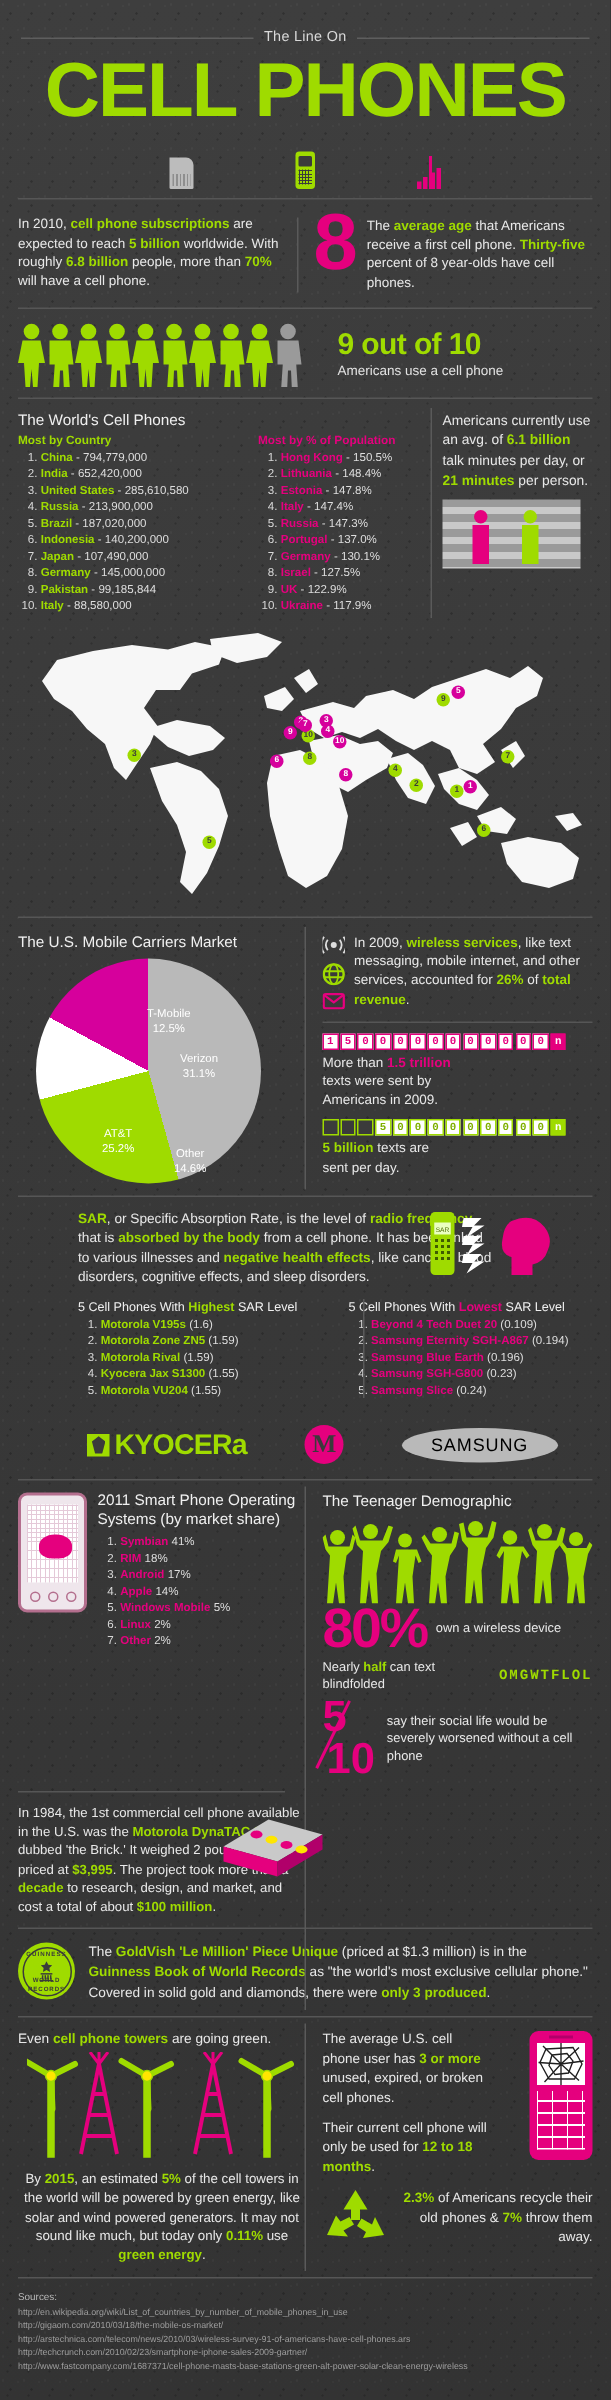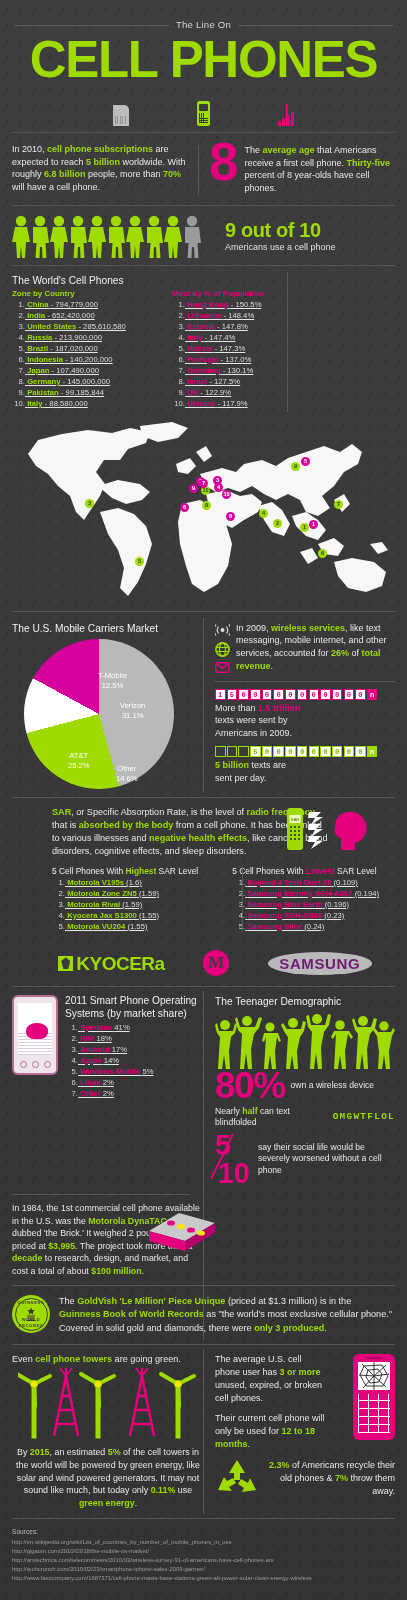--- a/index.html
+++ b/index.html
@@ -73,21 +73,21 @@
   .ninetx .sub { font-size: 9px; color: #e2e2e2; margin-top: 1px; }
 
   
   .wcp { display: flex; padding: 8px 12px 4px; position: relative; }
   .wcp .c1 { width: 160px; }
   .wcp .c2 { width: 112px; }
   .wcp .c3 { flex: 1; padding-left: 11px; font-size: 9.2px; line-height: 1.45; }
   .wcp h3 { font-size: 10.2px; font-weight: normal; color: #f0f0f0; margin-bottom: 1px; }
   .lst-h { font-size: 7.9px; font-weight: bold; margin-bottom: 1px; }
   ol.rank { list-style: none; font-size: 7.7px; line-height: 1.42; }
-  ol.rank li { white-space: nowrap; text-decoration: underline; }
+  ol.rank li { white-space: nowrap; }
   ol.rank .n { display: inline-block; width: 13px; text-align: right; color: #d8d8d8; }
   ol.rank .nm { font-weight: bold; }
   ol.rank .vl { color: #dedede; }
 
   .talkimg { width: 92px; height: 46px; margin-top: 6px; position: relative;
      background: repeating-linear-gradient(180deg,#9a9a9a 0 5px,#c9c9c9 5px 10px); }
   .tfig { position: absolute; bottom: 3px; width: 11px; }
   .tfig .hd { width: 9px; height: 9px; border-radius: 50%; margin: 0 auto 1px; }
   .tfig .bd { width: 11px; height: 26px; }
 
@@ -132,22 +132,22 @@
 
   
   .logos { display: flex; align-items: center; justify-content: space-around; padding: 12px 16px 10px; }
   .kyo { font-size: 19px; font-weight: bold; color: #9fdb00; letter-spacing: -.5px; display: flex; align-items: center; gap: 3px; padding-left: 23px; }
   .kyomark { width: 15px; height: 15px; background: #9fdb00; position: relative; }
   .kyomark::before { content:""; position:absolute; left:3px; top:1.5px; width:9px; height:12px; background:#3b3b3b;
      clip-path: polygon(50% 0,100% 30%,75% 100%,25% 100%,0 30%); }
   .moto { width: 26px; height: 26px; border-radius: 50%; background: #e5007e; position: relative; }
   .moto::after { content:"M"; position: absolute; inset: 0; color: #3b3b3b; font-size: 17px; font-weight: bold;
      text-align: center; line-height: 26px; font-family: "Liberation Serif", serif; }
-  .sams { width: 104px; height: 23px; border-radius: 50%; background: #b9b9b9; color: #701a75;
-     font-size: 15px; font-weight: bold; letter-spacing: .6px; text-align: center; line-height: 23px; }
+  .sams { width: 104px; height: 23px; border-radius: 50%; background: #b9b9b9; color: #000000;
+     font-size: 12px; font-weight: normal; letter-spacing: .6px; text-align: center; line-height: 23px; }
 
   
   .os { display: flex; padding: 8px 12px 4px; position: relative; }
   .os .ol2 { width: 192px; display: flex; gap: 7px; }
   .os .orr { flex: 1; padding-left: 11px; }
   .smart { width: 46px; height: 80px; border: 2.2px solid #b46f8e; border-radius: 6px;
      background: #efe6ec; position: relative; flex: none; }
   .smart .scr { position: absolute; left: 4px; top: 6px; right: 4px; height: 52px; background: #fff;
      background-image: repeating-linear-gradient(90deg,#e4c9d8 0 .5px,transparent .5px 3px),
                        repeating-linear-gradient(0deg,#e4c9d8 0 .5px,transparent .5px 3px); }
@@ -306,21 +306,21 @@
       <div class="sub">Americans use a cell phone</div>
     </div>
   </div>
 
   <div class="rule"></div>
 
   <div class="wcp">
     <div class="vrule" style="left:287px; top:6px; bottom:2px;"></div>
     <div class="c1">
       <h3>The World's Cell Phones</h3>
-      <div class="lst-h g">Zone by Country</div>
+      <div class="lst-h g">Most by Country</div>
       <ol class="rank" id="list-a">
           <li><span class="n">1.</span> <span class="nm g">China</span> <span class="vl ">- 794,779,000</span></li>
           <li><span class="n">2.</span> <span class="nm g">India</span> <span class="vl ">- 652,420,000</span></li>
           <li><span class="n">3.</span> <span class="nm g">United States</span> <span class="vl ">- 285,610,580</span></li>
           <li><span class="n">4.</span> <span class="nm g">Russia</span> <span class="vl ">- 213,900,000</span></li>
           <li><span class="n">5.</span> <span class="nm g">Brazil</span> <span class="vl ">- 187,020,000</span></li>
           <li><span class="n">6.</span> <span class="nm g">Indonesia</span> <span class="vl ">- 140,200,000</span></li>
           <li><span class="n">7.</span> <span class="nm g">Japan</span> <span class="vl ">- 107,490,000</span></li>
           <li><span class="n">8.</span> <span class="nm g">Germany</span> <span class="vl ">- 145,000,000</span></li>
           <li><span class="n">9.</span> <span class="nm g">Pakistan</span> <span class="vl ">- 99,185,844</span></li>
@@ -335,20 +335,35 @@
           <li><span class="n">2.</span> <span class="nm p">Lithuania</span> <span class="vl ">- 148.4%</span></li>
           <li><span class="n">3.</span> <span class="nm p">Estonia</span> <span class="vl ">- 147.8%</span></li>
           <li><span class="n">4.</span> <span class="nm p">Italy</span> <span class="vl ">- 147.4%</span></li>
           <li><span class="n">5.</span> <span class="nm p">Russia</span> <span class="vl ">- 147.3%</span></li>
           <li><span class="n">6.</span> <span class="nm p">Portugal</span> <span class="vl ">- 137.0%</span></li>
           <li><span class="n">7.</span> <span class="nm p">Germany</span> <span class="vl ">- 130.1%</span></li>
           <li><span class="n">8.</span> <span class="nm p">Israel</span> <span class="vl ">- 127.5%</span></li>
           <li><span class="n">9.</span> <span class="nm p">UK</span> <span class="vl ">- 122.9%</span></li>
           <li><span class="n">10.</span> <span class="nm p">Ukraine</span> <span class="vl ">- 117.9%</span></li>
         </ol>
+    </div>
+    <div class="c3">
+      <div>
+        Americans currently use an avg. of <b class="g">6.1 billion</b> talk minutes per day, or <b class="g">21 minutes</b> per person.
+      </div>
+      <div class="talkimg">
+        <div class="tfig" style="left:20px">
+          <div class="hd" style="background:#e5007e"></div>
+            <div class="bd" style="background:#e5007e"></div>
+        </div>
+        <div class="tfig" style="left:53px">
+          <div class="hd" style="background:#9fdb00"></div>
+            <div class="bd" style="background:#9fdb00"></div>
+        </div>
+      </div>
     </div>
   </div>
 
   <div class="mapwrap">
     <svg viewBox="0 0 407 195" preserveAspectRatio="none">
       <g fill="#f7f7f7">
         <path d="M28 38 L38 24 L62 18 L88 14 L112 17 L130 12 L150 16 L146 27 L128 33 L120 44 L104 44 L96 56 L105 68 L100 80 L92 92 L84 104 L76 96 L70 80 L58 70 L48 58 L36 50 Z"></path>
         <path d="M98 70 L118 64 L140 68 L150 76 L142 84 L126 88 L112 82 Z"></path>
         <path d="M100 96 L118 92 L134 98 L146 110 L152 128 L146 148 L138 166 L128 180 L120 172 L124 152 L118 134 L108 118 Z"></path>
         <path d="M140 10 L172 6 L188 12 L178 22 L158 26 L142 20 Z"></path>

